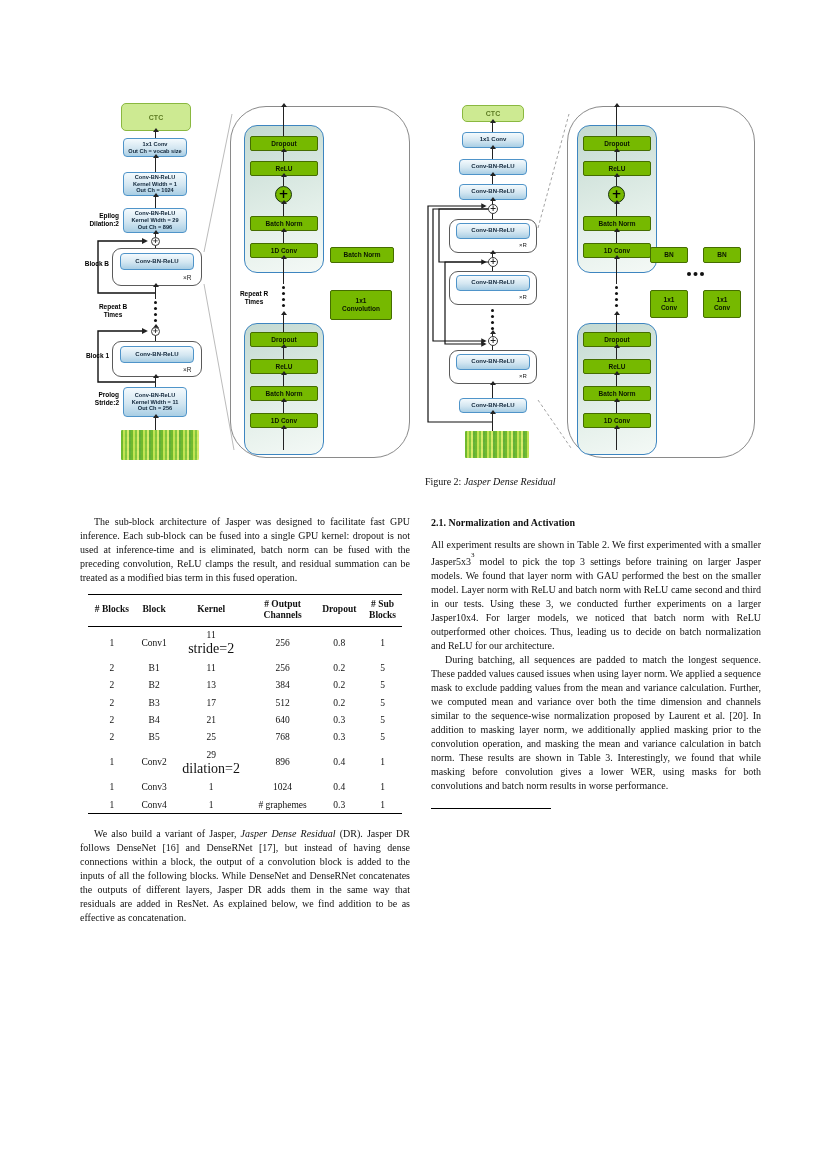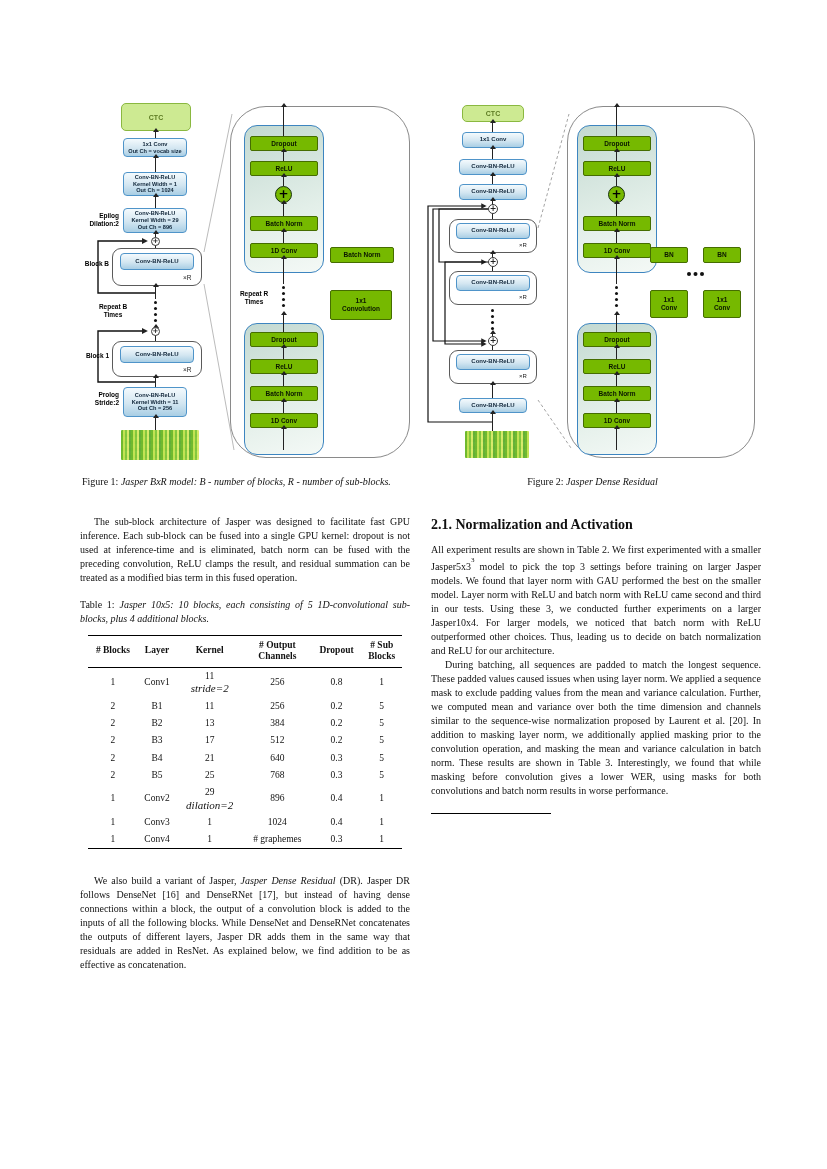--- a/index.html
+++ b/index.html
@@ -45,41 +45,41 @@
            box-shadow:6.5px 0 0 #111, 13px 0 0 #111; }
   .spec { position:absolute; border-radius:1px;
           background:
             repeating-linear-gradient(90deg, rgba(110,185,45,.95) 0 2px, rgba(196,228,84,.95) 2px 4px,
               rgba(130,200,60,.9) 4px 6px, rgba(222,238,110,.9) 6px 8px, rgba(96,175,55,.9) 8px 10px),
             repeating-linear-gradient(0deg, rgba(255,255,255,.18) 0 2px, rgba(60,140,30,.25) 2px 5px,
               rgba(255,255,60,.2) 5px 7px),
             #8cc63f; }
   .cap { font:10px/1.38 "Liberation Serif",serif; margin-top:13px; }
   .cap i { font-style:italic; }
-  .cap.center { text-align:center; }
+  .cap.center { }
 
   
   .columns { display:flex; gap:21px; padding:26px 66px 0 80px; }
   .col { width:330px; }
   .bodyp { font-size:10px; line-height:14px; text-align:justify; }
   .indent { text-indent:14px; }
   .tblcap { font-size:10px; line-height:14px; text-align:justify; margin-top:13px; }
   .tblcap i { font-style:italic; }
-  h3.sechead { font-family:"Liberation Serif",serif; font-size:14px; margin:2px 0 9px 0; }
+  h3.sechead { font-family:"Liberation Serif",serif; font-size:10px; margin:2px 0 9px 0; }
   ul.bullets { list-style:none; margin:9px 0 10px 13px; }
   ul.bullets li { position:relative; padding-left:13px; margin:7px 0; font-size:10px; line-height:14px; text-align:justify; }
   ul.bullets li::before { content:"•"; position:absolute; left:0; top:0; }
   sup { font-size:7px; position:relative; top:-3.5px; }
 
   .tbl { width:314px; margin:9px 2px 0 8px; border-collapse:collapse; font-size:9.5px; text-align:center; }
   .tbl thead tr { border-top:1.3px solid #000; border-bottom:0.9px solid #000; }
   .tbl tbody tr:last-child { border-bottom:1.3px solid #000; }
   .tbl th { font-weight:bold; white-space:pre-line; padding:4px 2px; line-height:1.2; }
   .tbl td { padding:2.5px 2px; line-height:1.3; }
-  .knote { display:block; font-style:italic; font-size:11px; line-height:1.1; }
+  .knote { display:block; font-size:14px; line-height:1.1; }
 
   .fnrule { width:120px; border-top:1px solid #000; margin:15px 0 4px 0; }
   .fn { font-size:8.5px; line-height:1.35; }
 </style>
 </head>
 <body>
 
 <div class="page">
 
   <div class="figures-row">
@@ -177,24 +177,20 @@
         <div class="gbox" style="left:168px;top:232px;width:68px;height:15px">Dropout</div>
         <div class="arr" style="left:201px;top:247px;height:12px"></div>
         <div class="gbox" style="left:168px;top:259px;width:68px;height:15px">ReLU</div>
         <div class="arr" style="left:201px;top:274px;height:12px"></div>
         <div class="gbox" style="left:168px;top:286px;width:68px;height:15px">Batch Norm</div>
         <div class="arr" style="left:201px;top:301px;height:12px"></div>
         <div class="gbox" style="left:168px;top:313px;width:68px;height:15px">1D Conv</div>
         <div class="arr" style="left:201px;top:328px;height:22px"></div>
       </div>
 
-      <div class="cap">
-        <span>Figure 1:</span>
-        <i>Jasper BxR model: B - number of blocks, R - number of sub-blocks.</i>
-      </div>
     </div>
 
     <div class="fig" style="width:335px">
       <div class="fig-canvas" style="width:335px;height:362px">
 
         <svg class="wires" width="335" height="362" viewBox="0 0 335 362">
           <defs>
             <marker id="m2" viewBox="0 0 10 10" refX="7" refY="5" markerWidth="4.5" markerHeight="4.5" orient="auto">
               <path d="M0 0 L10 5 L0 10 z" fill="#222"></path>
             </marker>
@@ -293,30 +289,26 @@
         <i>Jasper Dense Residual</i>
       </div>
     </div>
   </div>
 
   <div class="columns">
 
     <div class="col">
       <p class="bodyp indent">The sub-block architecture of Jasper was designed to facilitate fast GPU inference. Each sub-block can be fused into a single GPU kernel: dropout is not used at inference-time and is eliminated, batch norm can be fused with the preceding convolution, ReLU clamps the result, and residual summation can be treated as a modified bias term in this fused operation.</p>
 
-      <p class="tblcap">
-        <span>Table 1:</span>
-        <i>Jasper 10x5: 10 blocks, each consisting of 5 1D-convolutional sub-blocks, plus 4 additional blocks.</i>
-      </p>
 
       <table class="tbl">
         <thead>
           <tr>
             <th># Blocks</th>
-            <th>Layer</th>
+            <th>Block</th>
             <th>Kernel</th>
             <th># Output
 Channels</th>
             <th>Dropout</th>
             <th># Sub
 Blocks</th>
           </tr>
         </thead>
         <tbody>
           <tr>
@@ -387,21 +379,21 @@
             <td>1</td>
             <td>Conv4</td>
             <td>1</td>
             <td># graphemes</td>
             <td>0.3</td>
             <td>1</td>
           </tr>
         </tbody>
       </table>
 
-      <p class="bodyp indent" style="margin-top:25px">
+      <p class="bodyp indent" style="margin-top:13px">
         <span>We also build a variant of Jasper, </span><i>Jasper Dense Residual</i><span> (DR). Jasper DR follows DenseNet [16] and DenseRNet [17], but instead of having dense connections within a block, the output of a convolution block is added to the inputs of all the following blocks. While DenseNet and DenseRNet concatenates the outputs of different layers, Jasper DR adds them in the same way that residuals are added in ResNet. As explained below, we find addition to be as effective as concatenation.</span>
       </p>
     </div>
 
     <div class="col">
       <h3 class="sechead">2.1. Normalization and Activation</h3>
       <ul class="bullets">
       </ul>
       <p class="bodyp">
         <span>All experiment results are shown in Table 2. We first experimented with a smaller Jasper5x3</span><sup>3</sup><span> model to pick the top 3 settings before training on larger Jasper models. We found that layer norm with GAU performed the best on the smaller model. Layer norm with ReLU and batch norm with ReLU came second and third in our tests. Using these 3, we conducted further experiments on a larger Jasper10x4. For larger models, we noticed that batch norm with ReLU outperformed other choices. Thus, leading us to decide on batch normalization and ReLU for our architecture.</span>

